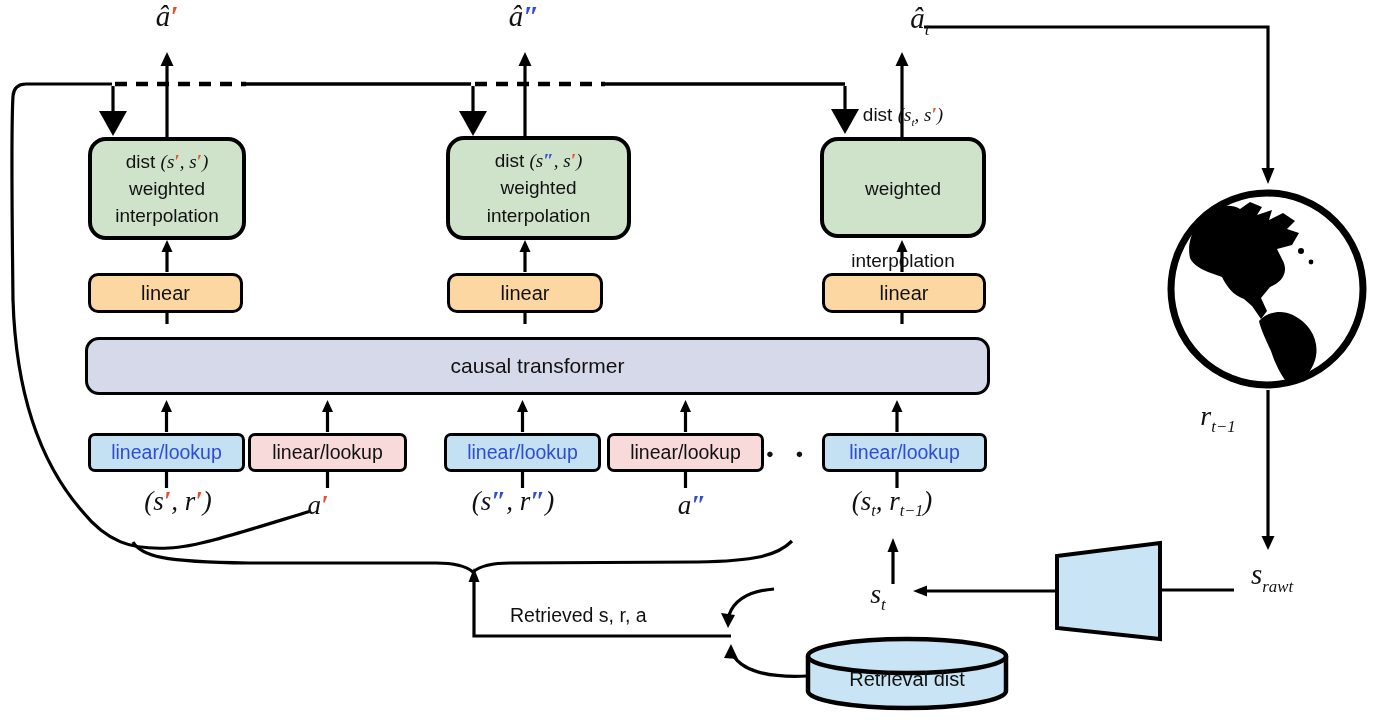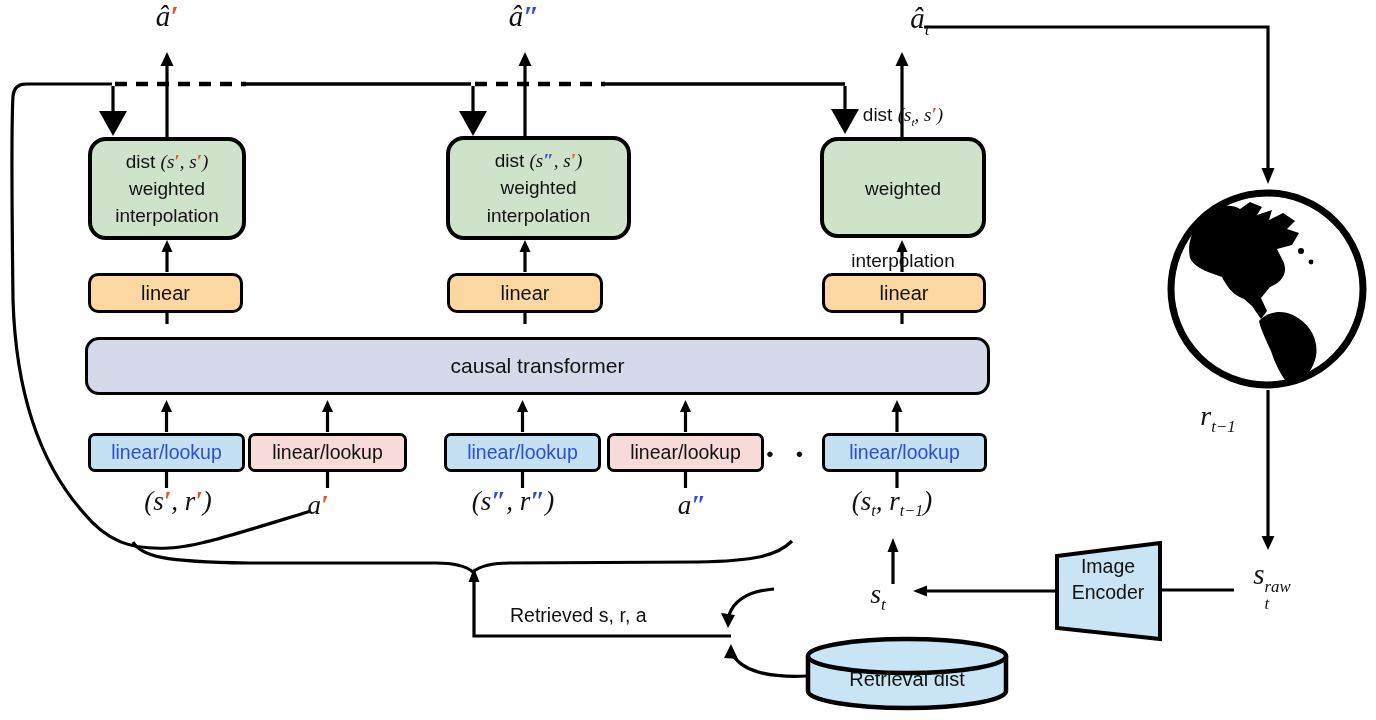--- a/index.html
+++ b/index.html
@@ -16,21 +16,21 @@
   .lookup.blue{background:#c3e1f3;}
   .lookup.pink{background:#f9dada;}
   .math{font-family:"Liberation Serif","DejaVu Serif",serif;font-style:italic;}
   .mark{font-weight:700;}
   .red{color:#e8512f;}
   .blue{color:#2f4bd7;}
   .mlabel{position:absolute;font-family:"Liberation Serif","DejaVu Serif",serif;font-style:italic;
           font-size:27px;white-space:nowrap;transform:translateX(-50%);}
   .out{font-size:29px;}
   sub{font-size:0.6em;font-style:italic;}
-  .stack{display:inline-flex;flex-direction:column;font-size:0.58em;line-height:1.05;
+  .stack{display:inline-flex;flex-direction:row;font-size:0.58em;line-height:1.05;
          vertical-align:-0.45em;text-align:left;}
   .slabel{position:absolute;white-space:nowrap;}
   .dots{position:absolute;font-size:13px;letter-spacing:9px;font-weight:bold;}
 </style>
 </head>
 <body>
 
 <div id="canvas">
 
   <svg width="1376" height="720" viewBox="0 0 1376 720">
@@ -179,24 +179,20 @@
   <div class="mlabel" style="left:178px;top:486px;"><span>(</span><span>s</span><span class="mark red">′</span><span>, </span><span>r</span><span class="mark red">′</span><span>)</span></div>
   <div class="mlabel" style="left:318px;top:490px;"><span>a</span><span class="mark red">′</span></div>
   <div class="mlabel" style="left:513px;top:486px;"><span>(</span><span>s</span><span class="mark blue">″</span><span>, </span><span>r</span><span class="mark blue">″</span><span>)</span></div>
   <div class="mlabel" style="left:692px;top:490px;"><span>a</span><span class="mark blue">″</span></div>
   <div class="mlabel" style="left:892px;top:486px;font-family:Liberation Serif, serif;"><span>(</span><span>s</span><sub>t</sub><span>, </span><span>r</span><sub>t−1</sub><span>)</span></div>
 
   <div class="mlabel" style="left:878px;top:578px;font-size:28px;"><span>s</span><sub>t</sub></div>
 
   <div class="slabel" style="left:510px;top:604px;font-size:19.5px;">Retrieved s, r, a</div>
 
-  <div class="slabel" style="left:1058px;top:553px;width:100px;text-align:center;font-size:19.5px;line-height:26px;">
-    <div>Image</div>
-    <div>Encoder</div>
-  </div>
 
   <div class="slabel" style="left:907px;top:668px;transform:translateX(-50%);font-size:20px;">Retrieval dist</div>
 
   <div class="mlabel" style="left:1218px;top:400px;font-size:28px;"><span>r</span><sub>t−1</sub></div>
 
   <div class="mlabel" style="left:1272px;top:558px;font-size:29px;"><span>s</span><span class="stack">
         <span class="math">raw</span>
         <span class="math">t</span>
       </span></div>
 

